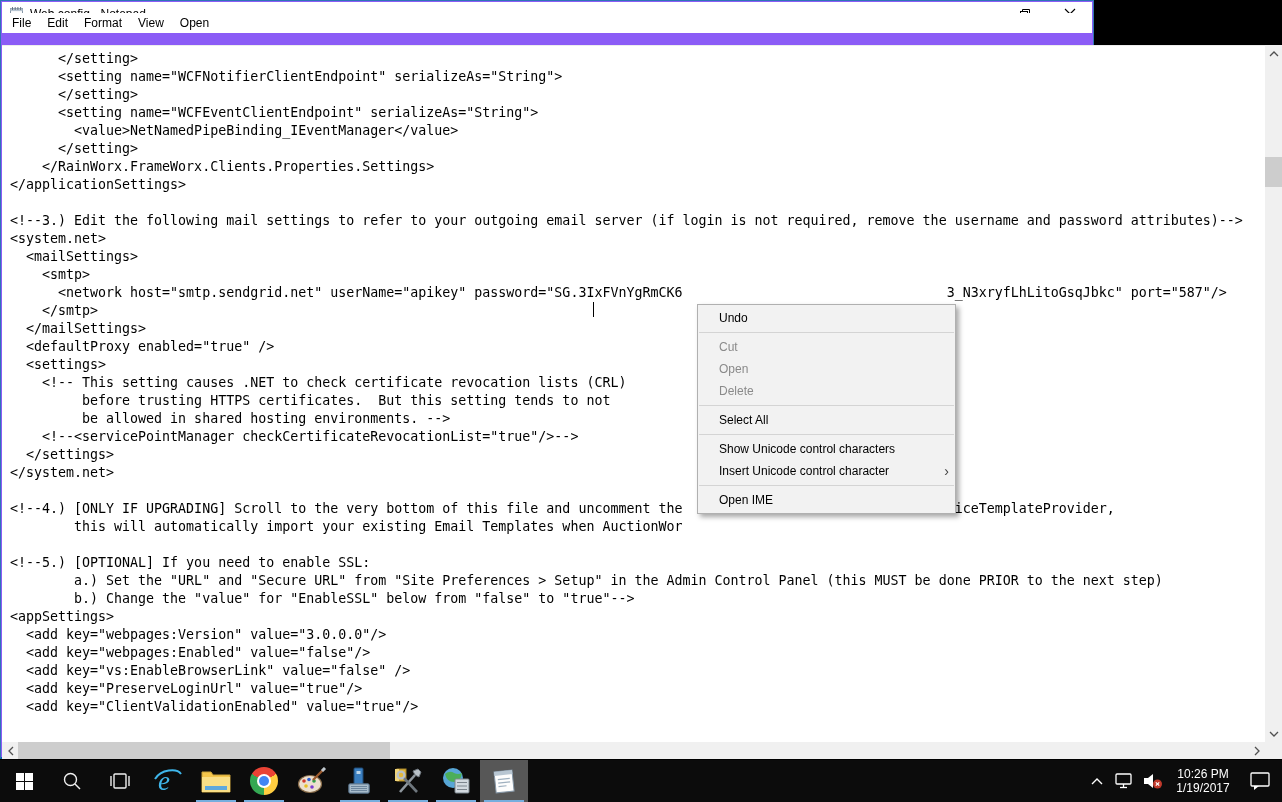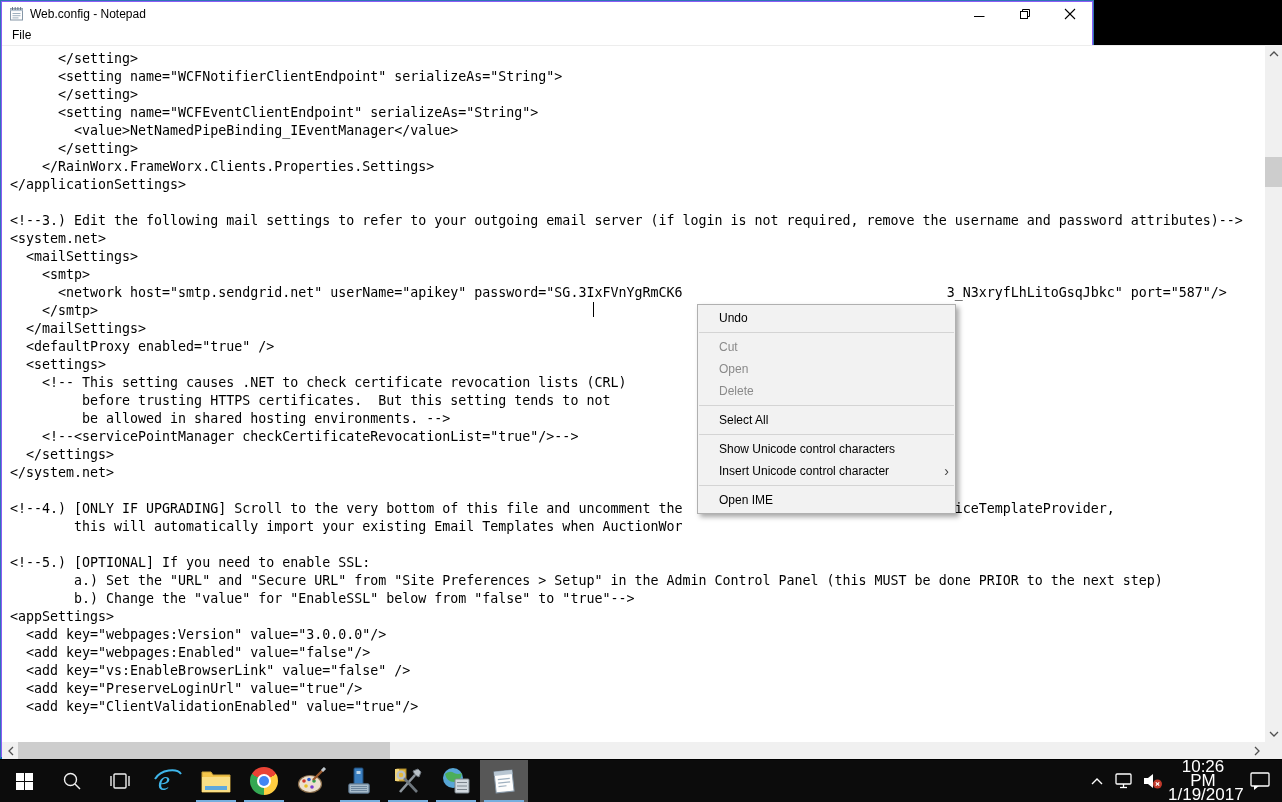--- a/index.html
+++ b/index.html
@@ -9,22 +9,22 @@
   
   .window { position:absolute; left:0; top:0; width:1094px; height:759px;
             background:#8b5cf6; border:1px solid #2e75b6; border-bottom:2px solid #1062a8; }
   .titlebar { position:absolute; left:1px; top:1px; right:1px; height:23px;
               background:#fff; display:flex; align-items:center; padding-left:7px; }
   .app-icon { width:15px; height:15px; margin-right:6px; flex:0 0 auto; }
   .title-text { font-size:12px; color:#000; }
   .win-controls { position:absolute; right:0; top:0; height:23px; display:flex; }
   .win-btn { width:45px; height:23px; display:flex; align-items:center; justify-content:center; }
 
-  .menubar { position:absolute; left:1px; top:24px; right:1px; height:20px;
-             display:flex; align-items:flex-start; background:#fff; padding-left:2px;flex-direction:column; }
+  .menubar { position:absolute; left:1px; top:12px; right:1px; height:20px;
+             display:flex; align-items:flex-end; background:#fff; padding-left:2px; }
   .menu-bar-item { font-size:12px; color:#000; padding:0 8px; height:20px; line-height:20px; }
 
   
   .editor { position:absolute; left:1px; top:44px; width:1263px; height:697px;
             background:#fff; overflow:hidden; padding:4px 0 0 8px; border-top:1px solid #ededed; }
   .code-line { font-family:"DejaVu Sans Mono", monospace; font-size:13.3px; line-height:18px;
                height:18px; white-space:pre; color:#000; }
   .caret { position:absolute; left:592px; top:301px; width:1px; height:15px; background:#000; }
 
   
@@ -47,21 +47,21 @@
   .cm-sep { border-top:1px solid #d4d4d4; margin:3px 1px; height:0; }
 
   
   .taskbar { position:absolute; left:0; top:760px; width:1282px; height:42px; background:#0c0c0c; }
   .tb-left { position:absolute; left:0; top:0; height:42px; display:flex; }
   .tb-cell { width:48px; height:42px; position:relative; display:flex; align-items:center; justify-content:center; }
   .tb-cell.active { background:#575757; }
   .tb-underline { position:absolute; left:4px; right:4px; bottom:0; height:2px; background:#76aede; }
   .tray { position:absolute; right:0; top:0; height:42px; display:flex; align-items:center; }
   .tray-icon { height:42px; display:flex; align-items:center; justify-content:center; }
-  .clock { width:70px; text-align:center; color:#fff; font-size:17px; line-height:14px; }
+  .clock { width:70px; text-align:center; color:#fff; font-size:12px; line-height:14px; }
 </style>
 </head>
 <body>
 
 <div class="window">
 
   <div class="titlebar">
     <svg class="app-icon" viewBox="0 0 15 15">
       <rect x="1.5" y="2.5" width="12" height="11.5" fill="#fdfdfd" stroke="#8596a6" stroke-width="1"></rect>
       <rect x="1.5" y="2.5" width="12" height="2.6" fill="#b8c6d2"></rect>

